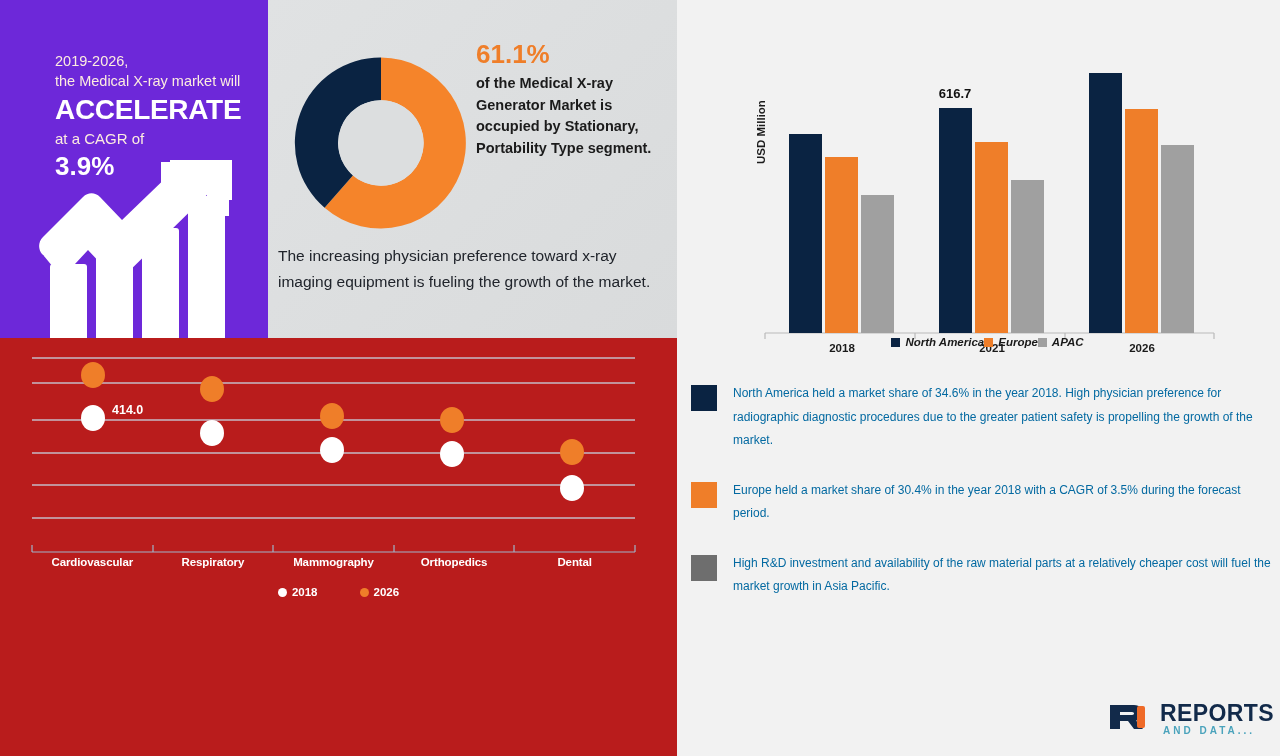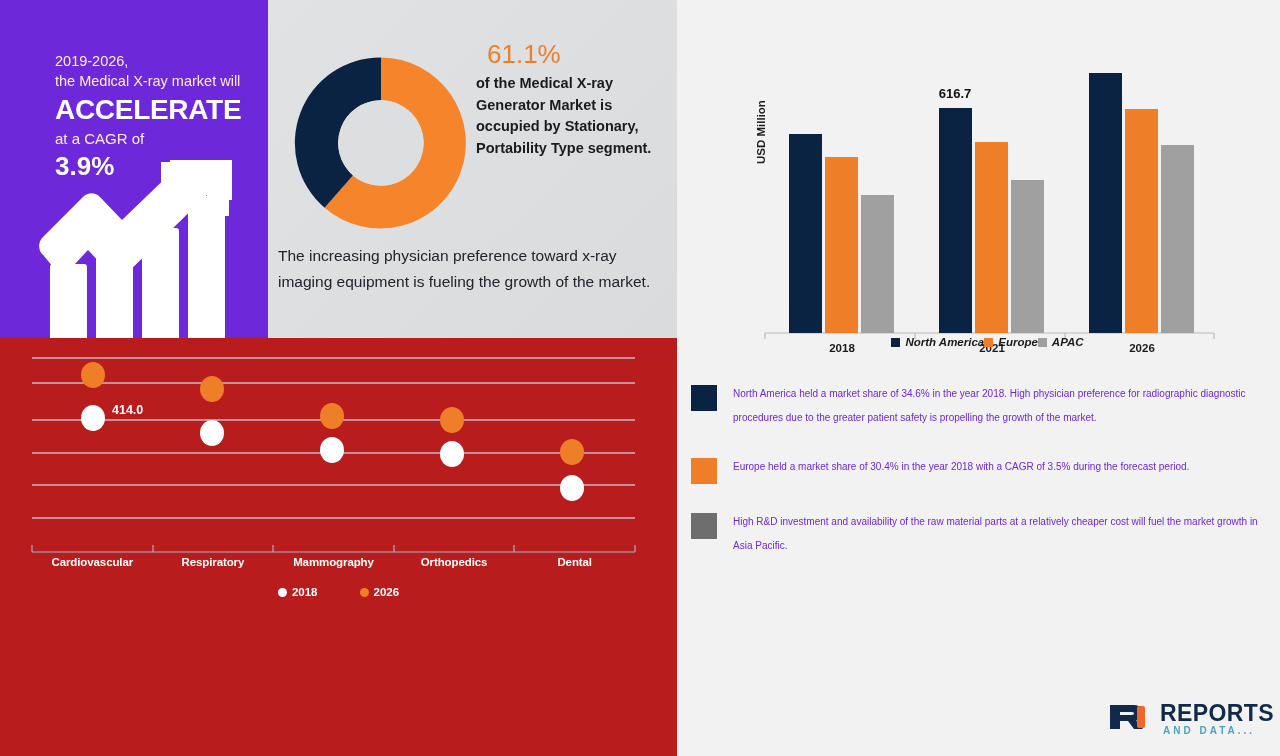--- a/index.html
+++ b/index.html
@@ -30,21 +30,21 @@
   .accel-pct { font-size:26px; font-weight:700; color:#ffffff; line-height:32px; }
   .growth-icon { position:absolute; left:36px; top:160px; width:200px; height:180px; }
 
   
   .donut-panel {
     position:absolute; left:268px; top:0; width:409px; height:338px;
     background:linear-gradient(135deg,#e0e2e3 0%,#dcdedf 55%,#d9dbdc 100%);
   }
   .donut-wrap { position:absolute; left:18px; top:48px; width:190px; height:190px; }
   .stat-block { position:absolute; left:208px; top:38px; width:180px; }
-  .stat-pct { font-size:26px; font-weight:400; color:#ef7e29; line-height:32px;margin-left:11px; }
+  .stat-pct { font-size:26px; font-weight:700; color:#ef7e29; line-height:32px; }
   .stat-desc {
     font-size:14.5px; font-weight:700; color:#1b1b1b;
     line-height:21.5px; margin-top:3px;
   }
   .donut-note {
     position:absolute; left:10px; top:243px; width:392px;
     font-size:15.5px; color:#20242b; line-height:26px;
   }
 
   
@@ -94,21 +94,21 @@
     position:absolute; left:0; top:336px; width:621px;
     display:flex; justify-content:center; align-items:center; font-style:italic;
   }
   .bar-legend .li { display:flex; align-items:center; gap:5px; }
   .bar-legend .sq { width:9px; height:9px; display:block; }
   .bar-legend .lbl { font-size:11.5px; font-weight:700; color:#1a1a1a; }
 
   .region-notes { position:absolute; left:14px; top:382px; width:580px; }
   .region-note { display:flex; gap:16px; margin-bottom:26px; }
   .region-swatch { width:26px; height:26px; flex:none; margin-top:3px; }
-  .region-text { font-size:10px; line-height:23.5px; color:#6d28d9; }
+  .region-text { font-size:12px; line-height:23.5px; color:#0369a1; }
 
   
   .logo { position:absolute; left:1108px; top:700px; width:160px; height:46px; }
   .logo-mark { position:absolute; left:0; top:3px; width:46px; height:28px; }
   .logo-word {
     position:absolute; left:52px; top:0px;
     font-size:23px; font-weight:700; color:#122a4a; letter-spacing:0.4px;text-align:center;
   }
   .logo-sub {
     position:absolute; left:55px; top:25px;

